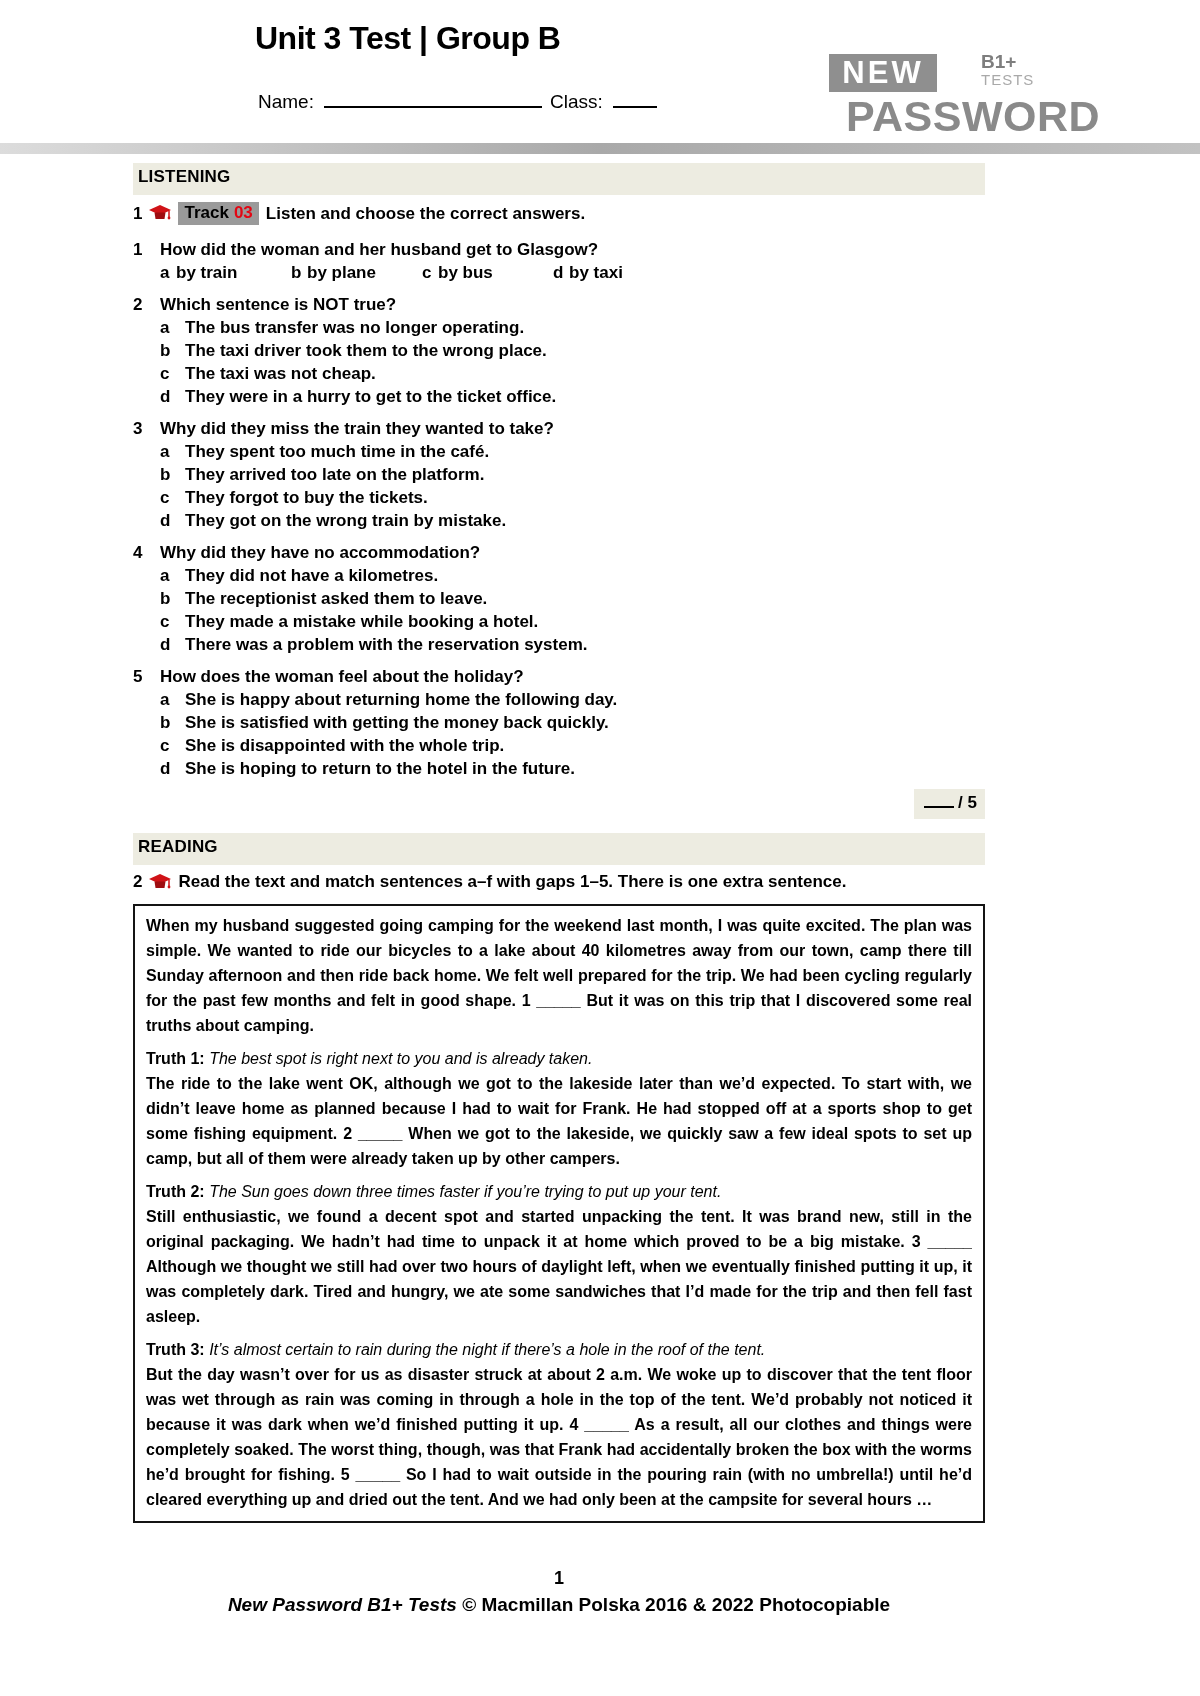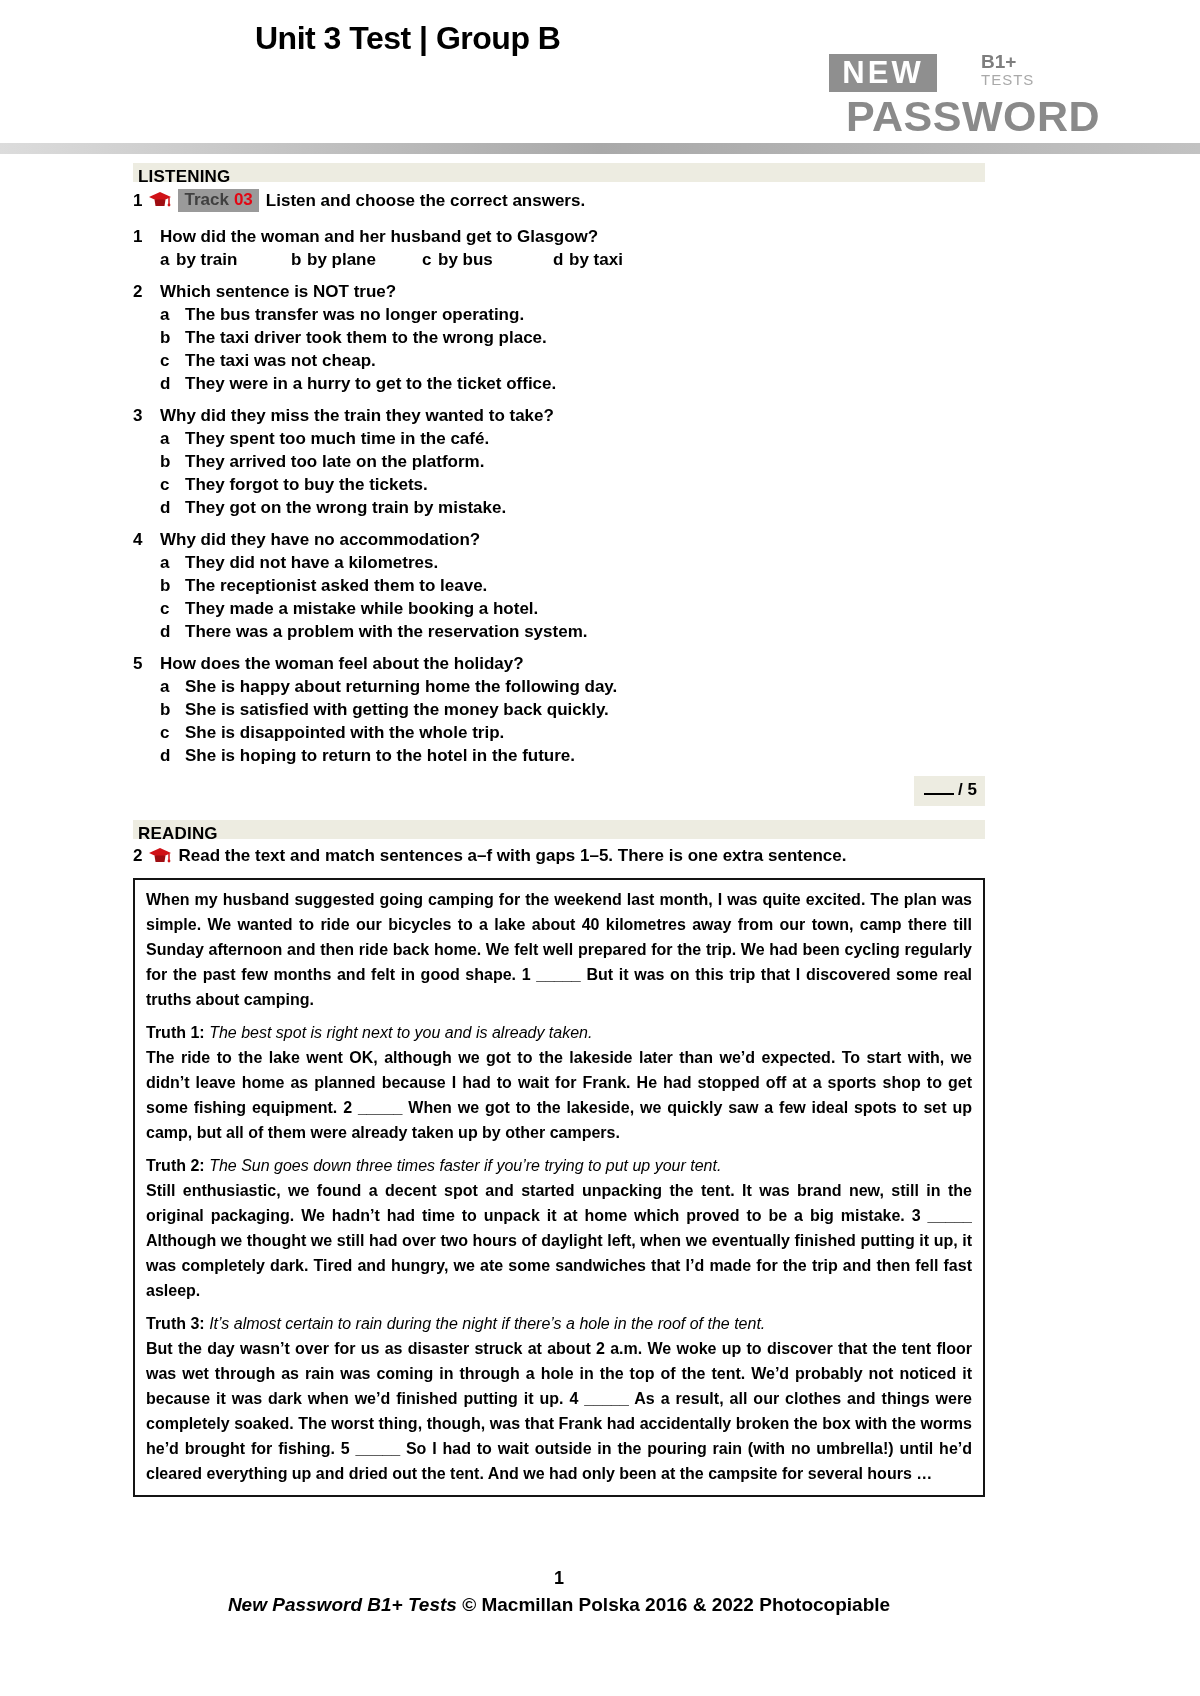--- a/index.html
+++ b/index.html
@@ -35,29 +35,29 @@
 
   .gray-bar {
     position:absolute; left:0; top:143px; width:1200px; height:11px;
     background:linear-gradient(90deg,#dcdcdc 0%,#a9a9a9 50%,#c2c2c2 100%);
   }
 
   
   .content { position:absolute; left:133px; top:163px; width:852px; }
 
   .section-bar {
-    background:#edece1; height:19px; line-height:27px;
+    background:#edece1; height:32px; line-height:27px;
     font-size:17px; font-weight:bold; padding-left:5px; letter-spacing:0.2px;
   }
 
   .task-line { display:flex; align-items:center; margin-top:7px; font-size:17px; font-weight:bold; gap:7px; }
   .task-num { font-weight:bold; }
   .cap-icon { width:22px; height:17px; flex:0 0 auto; }
   .track-badge { background:#9a9a9a; padding:1px 6px 2px 6px; display:inline-block; }
-  .track-label { color:#404040; font-weight:bold; }
+  .track-label { color:#000000; font-weight:bold; }
   .track-number { color:#e30613; font-weight:bold; margin-left:5px; }
 
   .questions { margin-top:13px; }
   .question { margin-bottom:9px; }
   .q-stem { display:flex; line-height:23px; font-size:17px; font-weight:bold; }
   .q-num { width:27px; flex:0 0 auto; }
   .opt { display:flex; padding-left:27px; line-height:23px; font-size:17px; font-weight:bold; }
   .opt-letter { width:25px; flex:0 0 auto; }
   .opts-row { display:flex; padding-left:27px; line-height:23px; font-size:17px; font-weight:bold; }
   .opt-inline { width:131px; display:flex; }
@@ -82,20 +82,23 @@
   .footer-credit { position:absolute; left:133px; top:1594px; width:852px; text-align:center; font-size:19px; }
   .footer-credit .credit-italic { font-style:italic; font-weight:600; }
   .footer-credit .credit-rest { font-weight:bold; }
 </style>
 </head>
 <body>
 
 <div class="page">
 
   <div class="doc-title">Unit 3 Test | Group B</div>
+  <div class="name-line">
+    <span>Name:</span><span class="blank-line blank-name"></span><span>Class:</span><span class="blank-line blank-class"></span>
+  </div>
 
   <div class="logo">
     <div class="logo-new-box">NEW</div>
     <div class="logo-level">B1+</div>
     <div class="logo-tests">TESTS</div>
     <div class="logo-password">PASSWORD</div>
   </div>
 
   <div class="gray-bar"></div>
 

